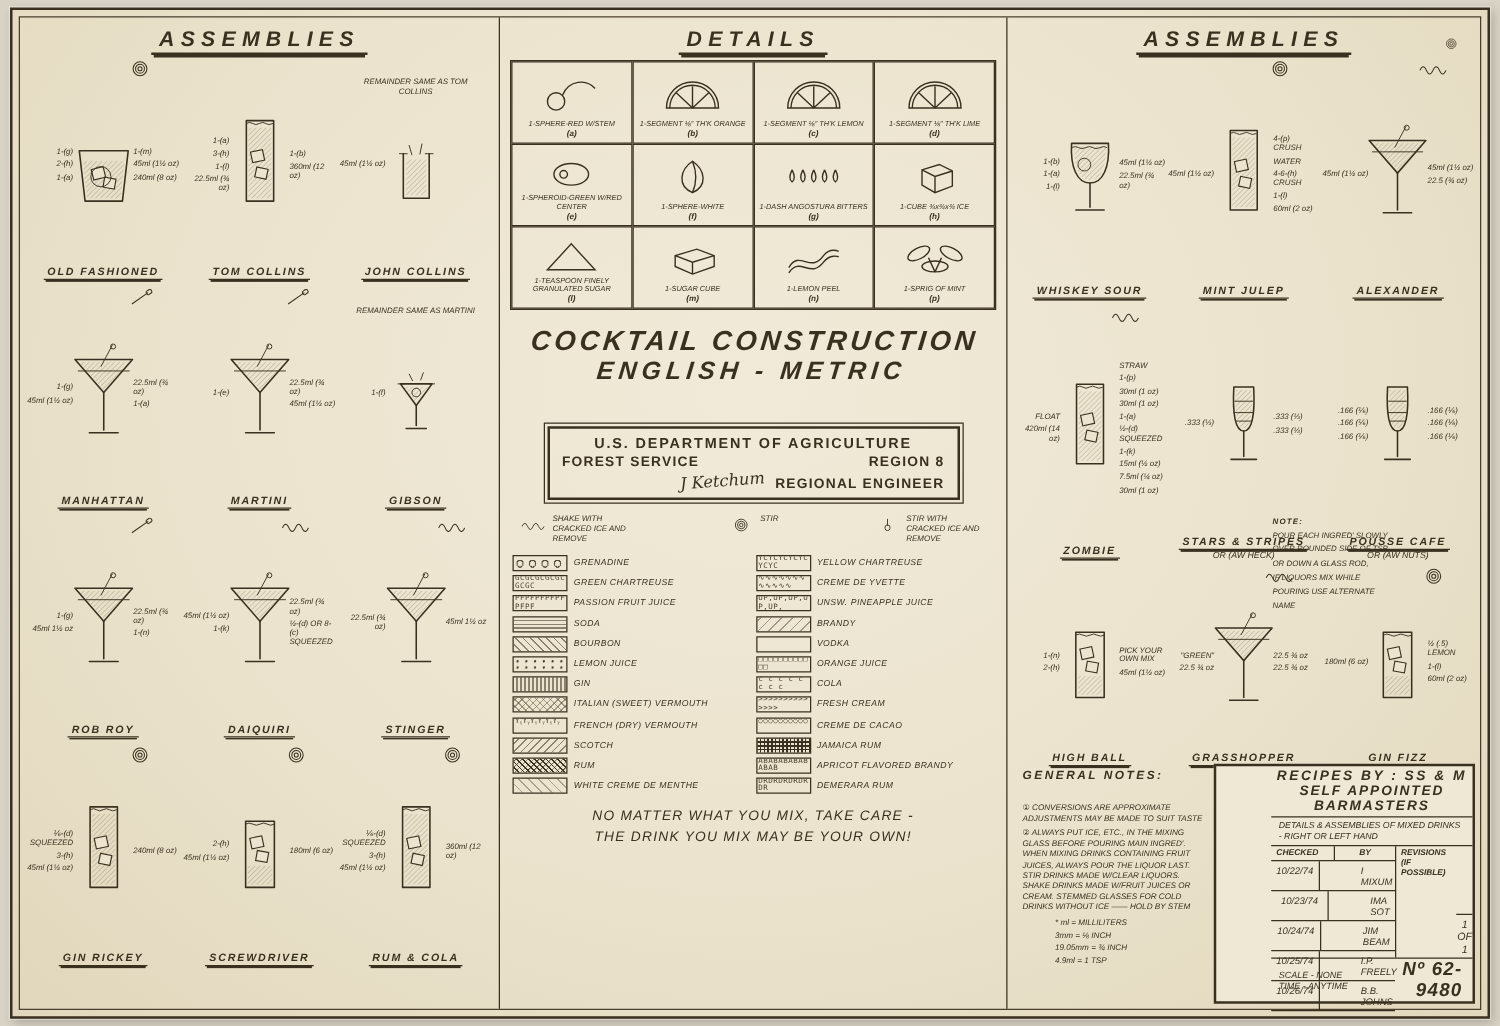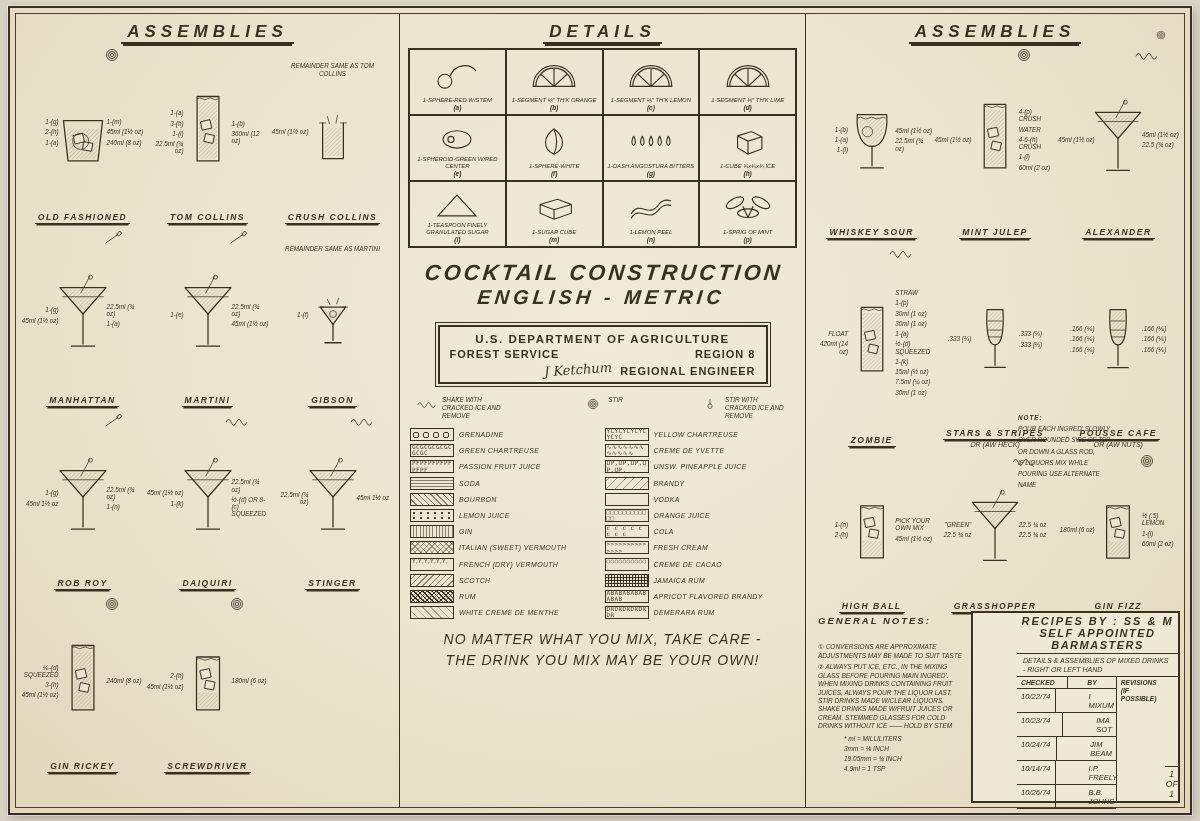--- a/index.html
+++ b/index.html
@@ -37,21 +37,21 @@
 
   
   .details-grid{ display:grid; grid-template-columns:repeat(4,1fr); border:1.5px solid var(--ink); margin:6px 8px 0; background:transparent; }
   .dcell{ border:0.8px solid var(--ink); height:66px; display:flex; flex-direction:column; align-items:center; justify-content:flex-end; padding:3px 2px; overflow:hidden; text-align:center; }
   .dicon{ width:52px; height:32px; flex:1; }
   .dlabel{ font-size:5.9px; line-height:1.15; }
   .dsub{ font-size:6.5px; font-weight:bold; }
   .big-title{ text-align:center; margin-top:12px; transform:skewX(-6deg); }
   .big-title .t1{ font-size:22px; font-weight:bold; letter-spacing:3px; }
   .big-title .t2{ font-size:20px; font-weight:bold; letter-spacing:4px; }
-  .usda{ width:330px; margin:16px auto 0; border:2px solid var(--ink); outline:1px solid var(--ink); outline-offset:2px; padding:6px 10px 5px; font-style:normal; }
+  .usda{ width:330px; margin:32px auto 0; border:2px solid var(--ink); outline:1px solid var(--ink); outline-offset:2px; padding:6px 10px 5px; font-style:normal; }
   .usda .u1{ font-size:11.5px; font-weight:bold; letter-spacing:1.5px; text-align:center; }
   .usda .u2{ display:flex; justify-content:space-between; font-size:11px; font-weight:bold; letter-spacing:1px; margin-top:3px; }
   .usda .u3{ display:flex; justify-content:flex-end; align-items:flex-end; gap:8px; font-size:11px; font-weight:bold; letter-spacing:1px; margin-top:2px; }
   .usda .sig{ font-family:"DejaVu Serif",serif; font-style:italic; font-weight:normal; font-size:13px; transform:rotate(-4deg); letter-spacing:0; }
   .methods{ display:flex; justify-content:space-between; padding:12px 16px 4px; gap:6px; }
   .method{ display:flex; align-items:flex-start; gap:4px; font-size:6.4px; line-height:1.25; max-width:90px; }
   .method svg{ width:22px; height:16px; flex:none; }
   .legend-wrap{ display:flex; padding:4px 10px 0; gap:4px; }
   .legend-col{ flex:1; display:flex; flex-direction:column; gap:3.2px; }
   .legend-item{ display:flex; align-items:center; gap:5px; }
@@ -62,41 +62,41 @@
   .sw-lines-h{ background-image:repeating-linear-gradient(180deg, transparent 0 2px, #4a3f2c99 2px 3px); }
   .sw-hatch-f{ background-image:repeating-linear-gradient(45deg, transparent 0 3.4px, #4a3f2c99 3.4px 4.4px); }
   .sw-hatch-b{ background-image:repeating-linear-gradient(-45deg, transparent 0 3.4px, #4a3f2c99 3.4px 4.4px); }
   .sw-hatch-bs{ background-image:repeating-linear-gradient(-45deg, transparent 0 5px, #4a3f2c77 5px 6px); }
   .sw-dots{ background-image:radial-gradient(circle at 3px 3px, var(--ink-soft) 0.9px, transparent 1.1px); background-size:7px 5px; }
   .sw-lines-v{ background-image:repeating-linear-gradient(90deg, transparent 0 2.2px, #4a3f2c99 2.2px 3.2px); }
   .sw-cross{ background-image:repeating-linear-gradient(45deg, transparent 0 3px, #4a3f2c77 3px 4px), repeating-linear-gradient(-45deg, transparent 0 3px, #4a3f2c77 3px 4px); }
   .sw-cross-d{ background-image:repeating-linear-gradient(45deg, transparent 0 2.3px, #3a3020 2.3px 3.3px), repeating-linear-gradient(-45deg, transparent 0 2.3px, #3a3020 3.3px 3.3px); }
   .sw-grid-d{ background-image:repeating-linear-gradient(0deg, transparent 0 1.8px, #3a3020 1.8px 3px), repeating-linear-gradient(90deg, transparent 0 1.8px, #3a3020 1.8px 3px); }
   .sw-dash{ background-image:repeating-linear-gradient(45deg, transparent 0 4.5px, #4a3f2c66 4.5px 5.5px); }
-  .quote{ text-align:center; font-size:14px; letter-spacing:1px; line-height:1.5; margin-top:10px; }
+  .quote{ text-align:center; font-size:11px; letter-spacing:1px; line-height:1.5; margin-top:10px; }
 
   
   .br{ position:absolute; left:0; right:0; bottom:4px; height:192px; display:flex; padding:0 4px; gap:2px; }
   .gnotes{ width:46%; padding:4px 2px 0 8px; font-size:6.5px; line-height:1.3; }
   .gnotes h3{ font-size:9.5px; letter-spacing:2px; margin-bottom:16px; }
   .gn-item{ margin-bottom:3px; }
   .gn-conv{ margin-left:26px; margin-bottom:1.5px; }
   .gn-conv:first-of-type{ margin-top:4px; }
   .tblock{ flex:1; border:2px solid var(--ink); display:flex; flex-direction:column; font-style:italic; background:#efe8d5;padding-left:44px; }
   .tb-top{ border-bottom:1.5px solid var(--ink); text-align:center; padding:2px 0; }
   .tb-top .r1{ font-size:11px; font-weight:bold; letter-spacing:2px; }
   .tb-top .r2{ font-size:11px; font-weight:bold; letter-spacing:1.5px; }
   .tb-sub{ border-bottom:1.5px solid var(--ink); font-size:7px; padding:2px 6px; line-height:1.3; }
   .tb-mid{ flex:1; display:flex; min-height:0; }
   .tb-cols{ width:62%; border-right:1.5px solid var(--ink); display:flex; flex-direction:column; }
   .tb-chead{ display:flex; border-bottom:1px solid var(--ink); font-size:6.8px; font-weight:bold; }
   .tb-chead .c1{ width:52%; padding:2px 4px; border-right:1px solid var(--ink); }
   .tb-chead .c2{ flex:1; padding:2px 4px; text-align:center; }
   .tb-row{ display:flex; border-bottom:1px solid var(--ink); font-size:7.6px; }
-  .tb-row .tb-date{ width:52%; padding:2.5px 4px; border-right:1px solid var(--ink); }
+  .tb-row .tb-date{ width:52%; padding:2.5px 4px; border-right:1px solid var(--ink);text-align:center; }
   .tb-row .tb-by{ flex:1; padding:2.5px 4px;margin-left:29px; }
   .tb-rev{ flex:1; display:flex; flex-direction:row; }
   .tb-rev .rh{ font-size:6.6px; font-weight:bold; padding:2px 4px; line-height:1.2; }
   .tb-rev .pg{ margin-top:auto; border-top:1px solid var(--ink); text-align:center; font-size:8.5px; padding:2px 0; }
   .tb-bot{ border-top:1.5px solid var(--ink); display:flex; align-items:center; }
   .tb-scale{ font-size:7.2px; line-height:1.25; padding:3px 6px; }
   .tb-num{ flex:1; text-align:right; padding:0 8px; font-size:15px; font-weight:bold; letter-spacing:1px; }
   svg .ln{ stroke:var(--ink); stroke-width:2.2; fill:none; stroke-linecap:round; stroke-linejoin:round; }
   svg .th{ stroke:var(--ink); stroke-width:1.3; fill:none; }
   svg .fillh{ fill:url(#hatch); stroke:none; }
@@ -285,21 +285,21 @@
 
       <div class="labels labels-left">
                 <div class="dim">45ml (1½ oz)</div>
               </div>
       <div class="glass"><svg>
                   <use href="#g-cut"></use>
                 </svg></div>
       <div class="labels labels-right"></div>
       <div class="drink-note">REMAINDER SAME AS TOM COLLINS</div>
     </div>
-    <div class="drink-name">CRUSH COLLINS</div>
+    <div class="drink-name">JOHN COLLINS</div>
 
   </div>
           <div class="drink">
     <div class="fig">
       <svg class="mixer">
                 <use href="#i-pick"></use>
               </svg>
       <div class="labels labels-left">
                 <div class="dim">1-(g)</div>
                 <div class="dim">45ml (1½ oz)</div>
@@ -444,20 +444,41 @@
               </div>
       <div class="glass"><svg>
                   <use href="#g-highball"></use>
                 </svg></div>
       <div class="labels labels-right">
                 <div class="dim">180ml (6 oz)</div>
               </div>
 
     </div>
     <div class="drink-name">SCREWDRIVER</div>
+
+  </div>
+          <div class="drink">
+    <div class="fig">
+      <svg class="mixer">
+                <use href="#i-stir"></use>
+              </svg>
+      <div class="labels labels-left">
+                <div class="dim">⅙-(d) SQUEEZED</div>
+                <div class="dim">3-(h)</div>
+                <div class="dim">45ml (1½ oz)</div>
+              </div>
+      <div class="glass"><svg>
+                  <use href="#g-collins"></use>
+                </svg></div>
+      <div class="labels labels-right">
+                <div class="dim">360ml (12 oz)</div>
+              </div>
+
+    </div>
+    <div class="drink-name">RUM &amp; COLA</div>
 
   </div>
         </div>
     </div>
 
     <div class="col col-mid">
       <h2 class="sec"><span>DETAILS</span></h2>
       <div class="details-grid" id="details-grid">
           <div class="dcell">
     <svg class="dicon">
@@ -934,32 +955,39 @@
   </div>
                   <div class="tb-row">
     <span class="tb-date">10/23/74</span>
     <span class="tb-by">IMA SOT</span>
   </div>
                   <div class="tb-row">
     <span class="tb-date">10/24/74</span>
     <span class="tb-by">JIM BEAM</span>
   </div>
                   <div class="tb-row">
-    <span class="tb-date">10/14/74</span>
+    <span class="tb-date">10/25/74</span>
     <span class="tb-by">I.P. FREELY</span>
   </div>
                   <div class="tb-row">
     <span class="tb-date">10/26/74</span>
     <span class="tb-by">B.B. JOHNS</span>
   </div>
                 </div>
             </div>
             <div class="tb-rev">
               <div class="rh">REVISIONS (IF POSSIBLE)</div>
               <div class="pg">1 OF 1</div>
             </div>
           </div>
+          <div class="tb-bot">
+            <div class="tb-scale">
+              <div>SCALE - NONE</div>
+              <div>TIME - ANYTIME</div>
+            </div>
+            <div class="tb-num">Nº 62-9480</div>
+          </div>
         </div>
       </div>
     </div>
 
   </div>
 </div>
 
 </body></html>

